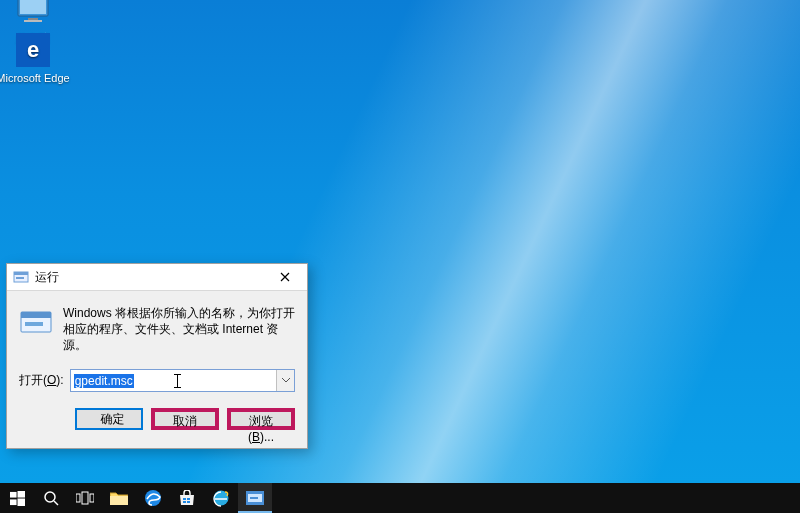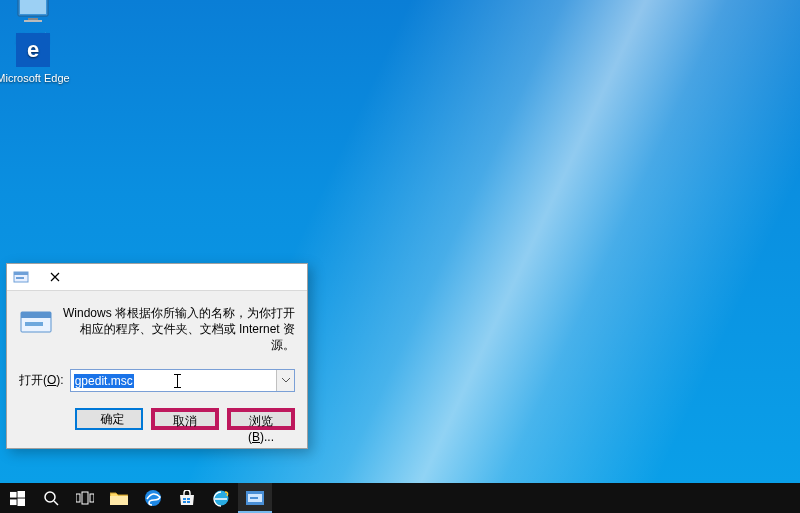--- a/index.html
+++ b/index.html
@@ -100,21 +100,20 @@
     margin-bottom: 16px;
   }
   .run .msgrow .runbigicon {
     width: 34px; height: 34px; flex: 0 0 34px;
   }
   .run .msgrow .msg {
     flex: 1;
     font-size: 12px;
     color: #000;
     line-height: 16px;
-    text-align: right;
   }
 
   .run .openrow {
     display: flex;
     align-items: center;
     gap: 6px;
     margin-bottom: 16px;
   }
   .run .openrow label {
     font-size: 12px;
@@ -236,20 +235,21 @@
 
   <div class="run">
     <div class="titlebar">
       <span class="ticon runicon-sm">
         <svg width="16" height="16" viewBox="0 0 16 16">
           <rect x="1" y="3" width="14" height="10" fill="#e8f0ff" stroke="#6ea0d8"></rect>
           <rect x="1" y="3" width="14" height="3" fill="#6ea0d8"></rect>
           <rect x="3" y="8" width="8" height="2" fill="#6ea0d8"></rect>
         </svg>
       </span>
+      <span class="ttext">运行</span>
       <span class="tclose">
         <svg width="10" height="10" viewBox="0 0 10 10">
           <path d="M1 1 L9 9 M9 1 L1 9" stroke="currentColor" stroke-width="1.2"></path>
         </svg>
       </span>
     </div>
 
     <div class="body">
       <div class="msgrow">
         <div class="runbigicon runicon-lg">

